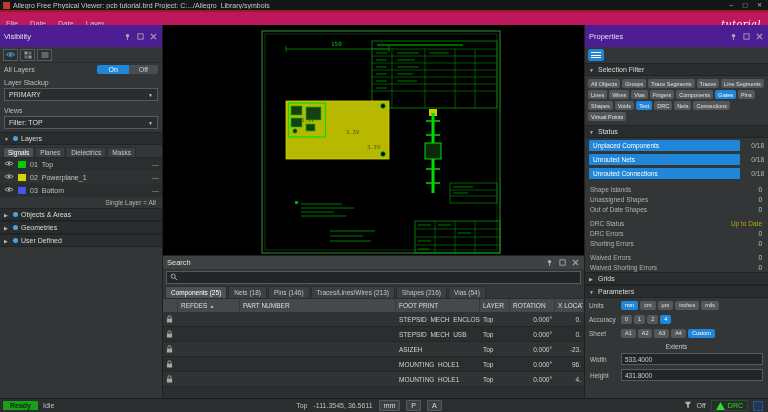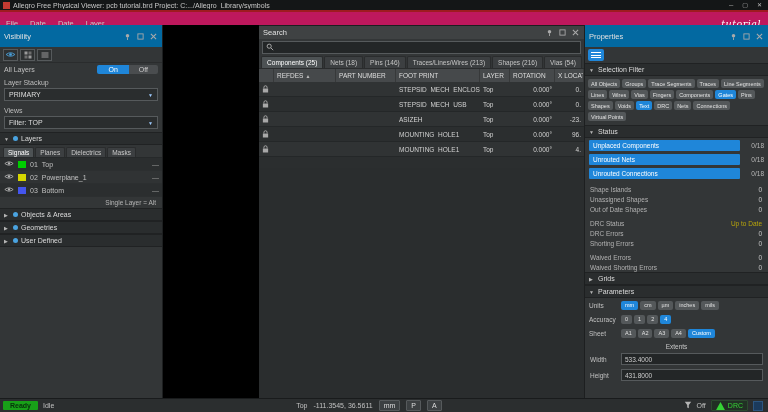--- a/index.html
+++ b/index.html
@@ -9,21 +9,21 @@
   .title-text{flex:1;white-space:nowrap;overflow:hidden}
   .win-btns{display:flex;gap:9px;padding-right:3px}
   .winbtn{font-size:6px;color:#bbb;line-height:10px}
   .menubar{height:23px;background:#be185d;display:flex;align-items:center;font-size:7.5px;color:#c8c8c8}
   .menu-item{padding:0 6px}
   .brand{margin-left:auto;color:#fff;font-size:9.5px;font-style:italic;padding-right:7px;font-family:"DejaVu Serif",serif;letter-spacing:.5px}
   .main{position:absolute;top:25px;left:0;right:0;bottom:14px;display:flex}
   .panel{background:#333637;display:flex;flex-direction:column;font-size:7px;color:#c0c0c0;overflow:hidden}
   .vis{width:163px;border-right:1px solid #1d1f20;flex:none}
   .props{width:184px;border-left:1px solid #1d1f20;flex:none}
-  .panel-hdr{height:13px;background:#0369a1;display:flex;align-items:center;padding:11px 4px;color:#e0e0e0;font-size:7.5px;flex:none;gap:4px}
+  .panel-hdr{height:13px;background:#4c1d95;display:flex;align-items:center;padding:11px 4px;color:#e0e0e0;font-size:7.5px;flex:none;gap:4px}
   .panel-hdr .ttl{flex:1}
   .hdr-ic{width:9px;height:9px;display:flex;align-items:center;justify-content:center}
   .strip{height:13px;background:#2a2d2e;display:flex;align-items:center;gap:3px;padding:0 4px;color:#dcdcdc;border-top:1px solid #202223;border-bottom:1px solid #202223;flex:none}
   .arrow{font-size:5px;color:#b5b5b5;width:6px}
   .dot{width:5px;height:5px;border-radius:50%;background:#4aa3e0;display:inline-block;flex:none}
   .vtoolbar{height:16px;display:flex;align-items:center;gap:2px;padding:0 3px;border-bottom:1px solid #2a2c2d;flex:none}
   .tbox{width:15px;height:12px;border:1px solid #565a5c;display:flex;align-items:center;justify-content:center;background:#2e3132}
   .row{display:flex;align-items:center;padding:2px 4px;gap:3px;flex:none}
   .seg{display:flex;margin-left:auto}
   .seg-on{background:#1f86d9;color:#fff;padding:1px 11px;border-radius:2px 0 0 2px}
@@ -54,21 +54,21 @@
   .kv .v.hl{color:#b9a50c}
   .kv-gap{height:4px;flex:none}
   .param-row{display:flex;align-items:center;gap:2px;padding:2.5px 4px;flex:none}
   .param-lbl{width:30px;color:#c0c0c0;font-size:6.5px;flex:none}
   .chip{background:#54585a;color:#e0e0e0;font-size:5.5px;padding:1.5px 4px;border-radius:2px}
   .chip.active{background:#1f86d9;color:#fff}
   .extents{text-align:center;color:#c8c8c8;padding:3px 0 1px;font-size:6.5px;flex:none}
   .inp-row{display:flex;align-items:center;gap:3px;padding:2px 5px;flex:none}
   .inp-row label{width:28px;font-size:6.5px;color:#c0c0c0;flex:none}
   .inp{flex:1;height:12px;background:#232627;border:1px solid #565a5c;color:#ccc;font-size:6.5px;padding:0 3px;font-family:inherit;min-width:0}
-  .center{flex:1;display:flex;flex-direction:row;min-width:0}
+  .center{flex:1;display:flex;flex-direction:column;min-width:0}
   .canvas{flex:1;background:#000;position:relative;overflow:hidden}
   .canvas svg{position:absolute;inset:0}
   .search-panel{height:143px;background:#333637;display:flex;flex-direction:column;font-size:7px;color:#c8c8c8;border-top:1px solid #1d1f20;flex:none}
   .search-hdr{height:13px;background:#3f4243;display:flex;align-items:center;padding:0 4px;gap:4px;flex:none;font-size:7.5px;color:#e0e0e0}
   .search-hdr .ttl{flex:1}
   .search-box{margin:2px 3px 1px;height:13px;background:#232627;border:1px solid #565a5c;display:flex;align-items:center;padding:0 3px;gap:3px;flex:none}
   .search-box input{flex:1;background:transparent;border:none;color:#ddd;font-size:7px;outline:none;font-family:inherit}
   .stabs{display:flex;gap:1px;padding:1px 2px 0;flex:none}
   .stab{padding:2px 5px;background:#3c3f41;color:#c5c5c5;font-size:6.5px;border:1px solid #2a2c2d;border-bottom:none;border-radius:2px 2px 0 0;white-space:nowrap}
   .stab.active{background:#4d5254;color:#fff}

